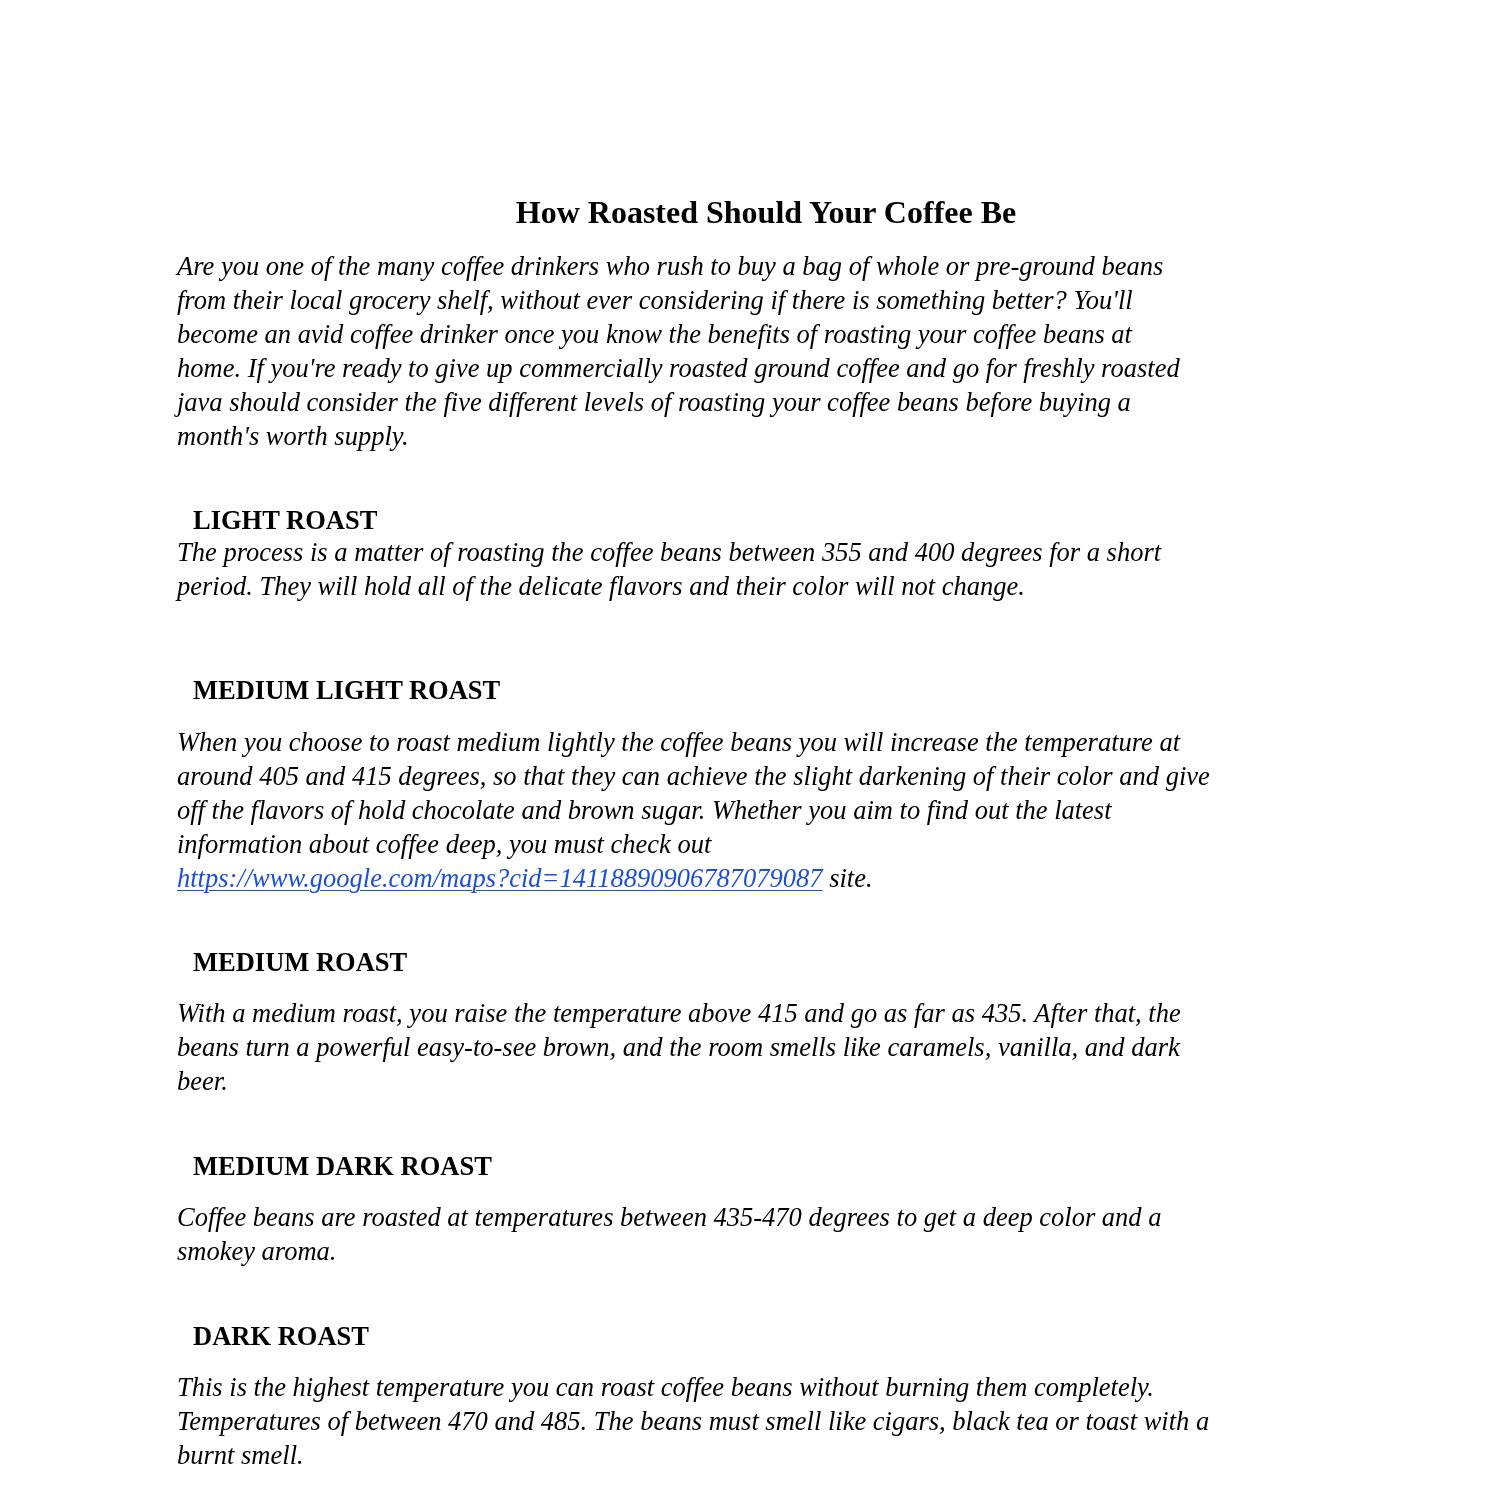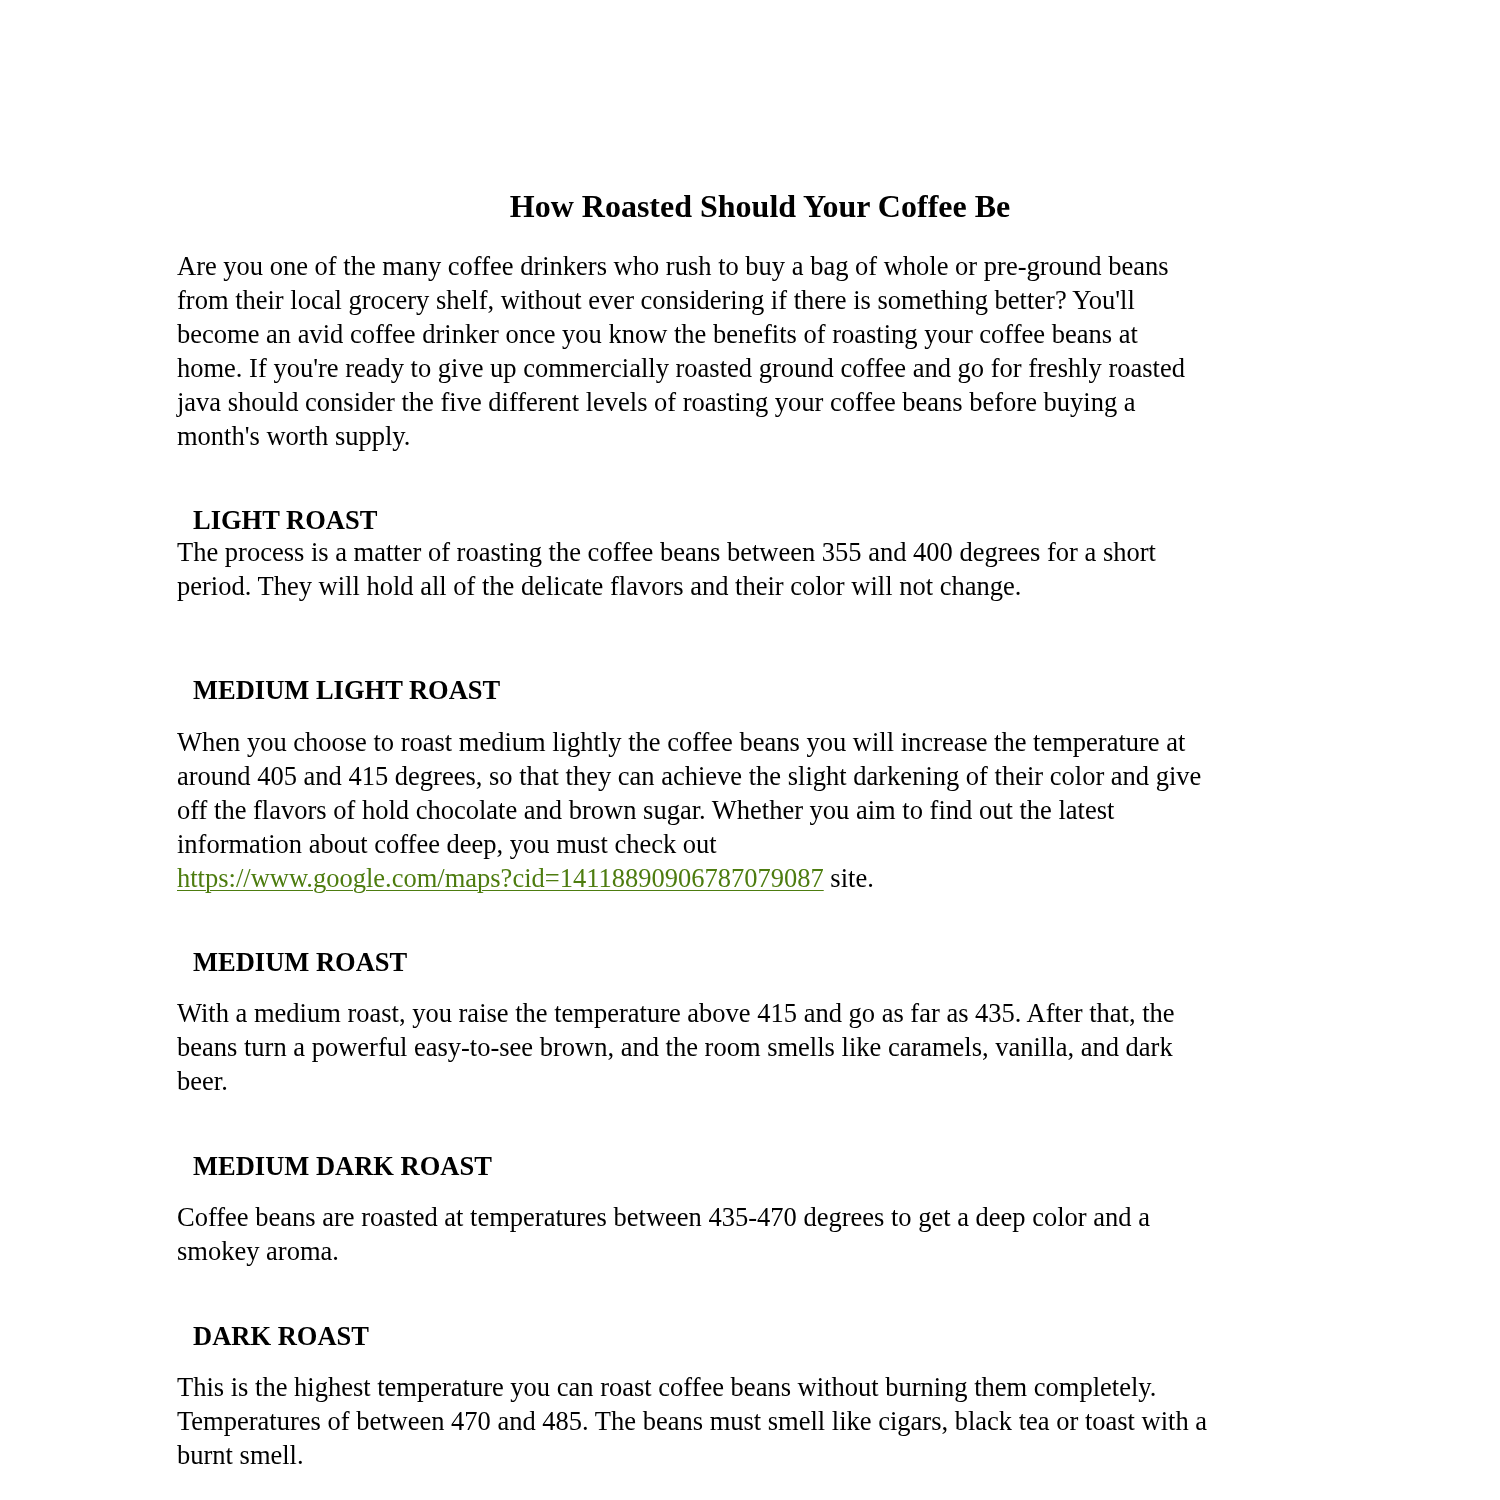--- a/index.html
+++ b/index.html
@@ -1,24 +1,24 @@
 <!DOCTYPE html>
 <html><head>
   <meta charset="utf-8">
   <style>
     html, body { margin: 0; padding: 0; background: #ffffff; }
     body { width: 1500px; height: 1500px; position: relative; overflow: hidden;
       font-family: "Liberation Serif", serif; color: #000; }
     .page { position: absolute; left: 177px; top: 0; width: 1160px; }
     .title { position: absolute; left: 0; width: 1146px; top: 174px; text-align: center;
-      font-weight: bold; font-size: 32px; line-height: 44px; margin: 10px; }
+      font-weight: bold; font-size: 32px; line-height: 44px; margin: 16px; }
     .para { position: absolute; left: 0; font-size: 26.5px; line-height: 33.9px; margin: 0; white-space: nowrap; }
-    .para .ln { display: block; }
+    .para .ln { display: block; font-style: italic; }
     .heading { position: absolute; left: 0; font-weight: bold; font-size: 26.5px; line-height: 34px; margin: 16px; }
-    a.link { color: #4d7c0f; text-decoration: underline; text-decoration-thickness: 1px; text-underline-offset: 3px; }
+    a.link { color: #1d4ed8; text-decoration: underline; text-decoration-thickness: 1px; text-underline-offset: 3px; }
   </style>
 </head>
 <body>
 
 <div class="page">
   <h1 class="title">How Roasted Should Your Coffee Be</h1>
 
   <p class="para" style="top:250px">
     <span class="ln">Are you one of the many coffee drinkers who rush to buy a bag of whole or pre-ground beans</span>
     <span class="ln">from their local grocery shelf, without ever considering if there is something better? You'll</span>

